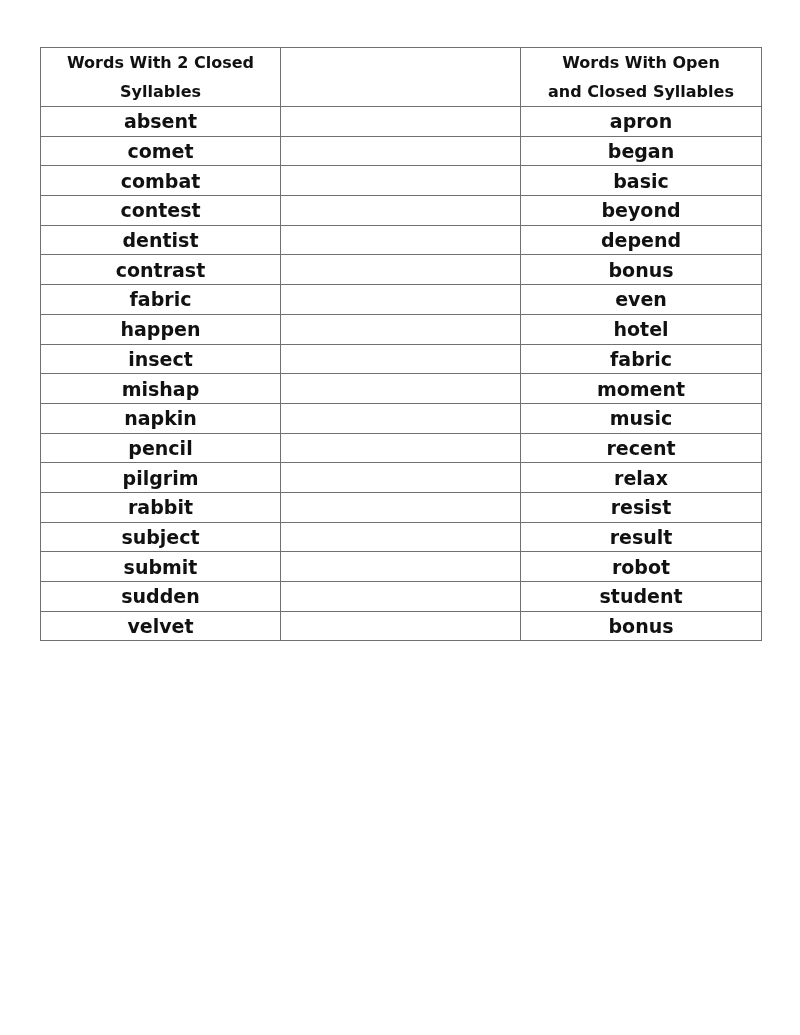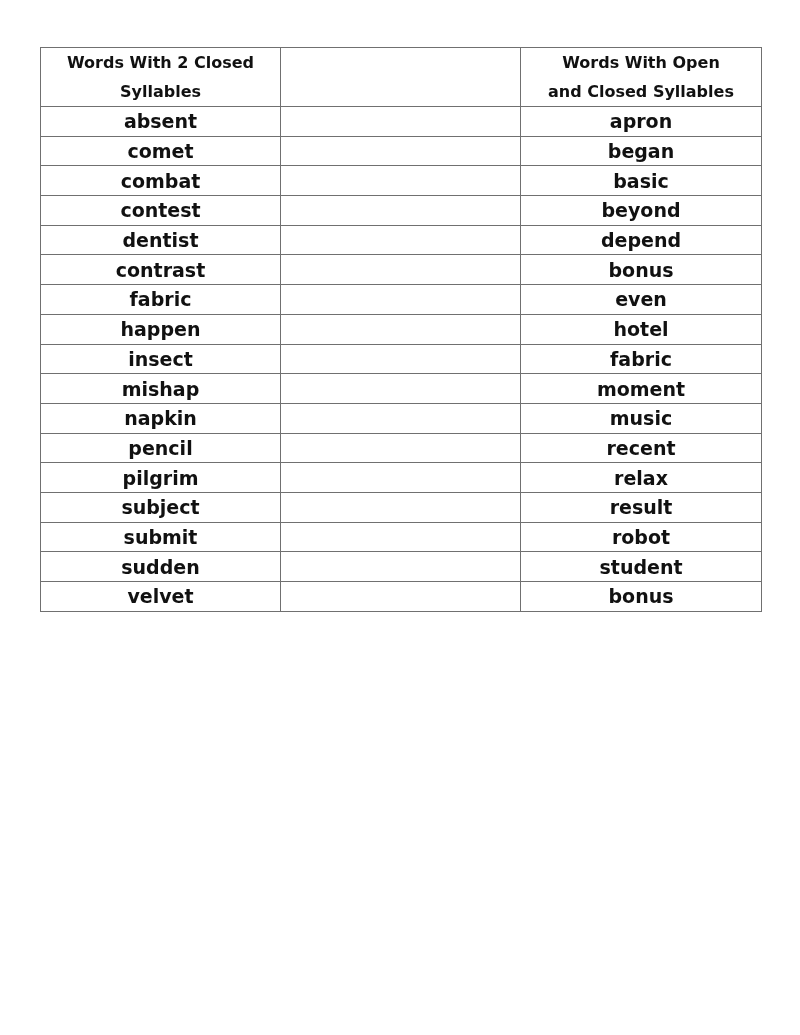--- a/index.html
+++ b/index.html
@@ -99,20 +99,25 @@
         <td>pencil</td>
         <td></td>
         <td>recent</td>
       </tr>
       <tr>
         <td>pilgrim</td>
         <td></td>
         <td>relax</td>
       </tr>
       <tr>
+        <td>rabbit</td>
+        <td></td>
+        <td>resist</td>
+      </tr>
+      <tr>
         <td>subject</td>
         <td></td>
         <td>result</td>
       </tr>
       <tr>
         <td>submit</td>
         <td></td>
         <td>robot</td>
       </tr>
       <tr>

